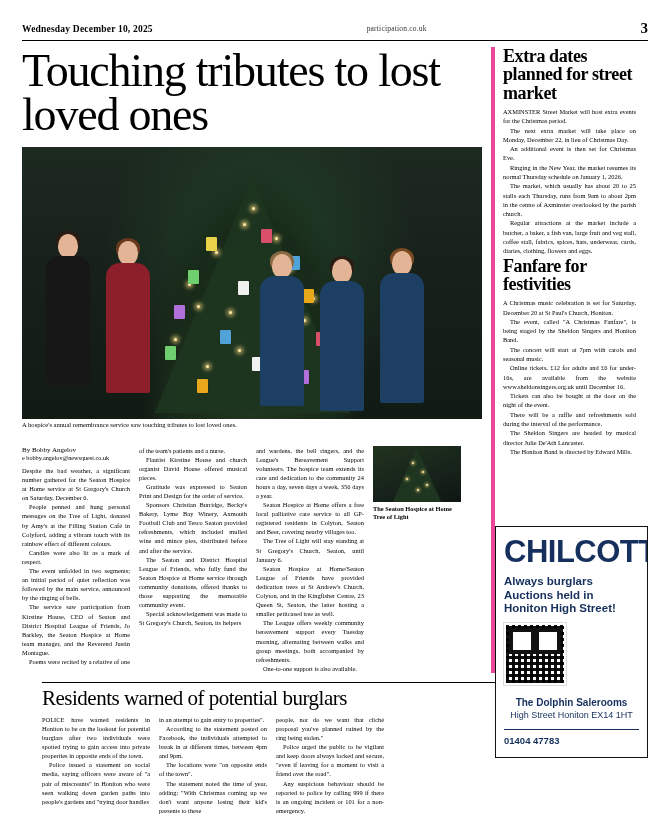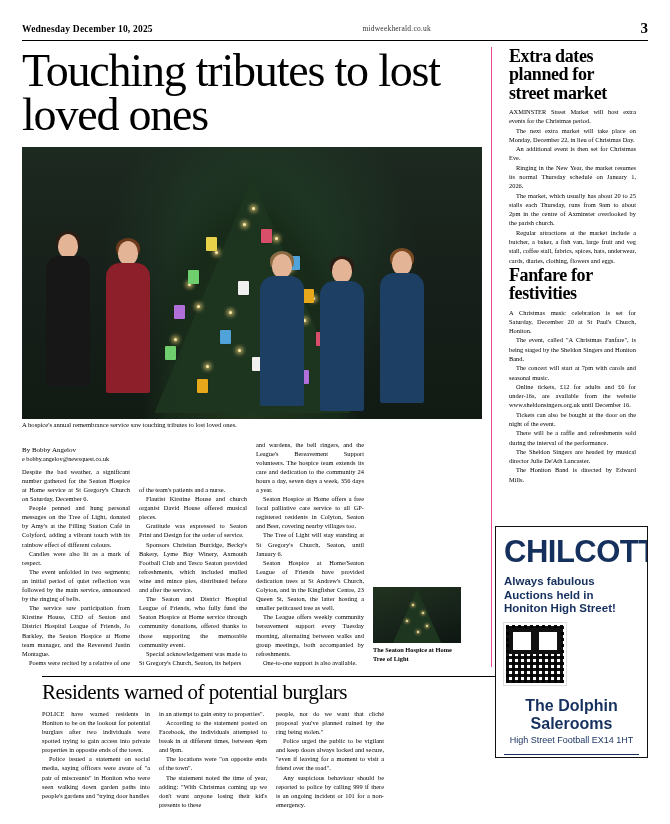--- a/index.html
+++ b/index.html
@@ -45,22 +45,22 @@
   }
 
   
   .body-grid {
     display: flex;
     gap: 9px;
   }
   .left-col { width: 460px; }
   .right-col {
     width: 145px;
-    border-left: 1px solid #ec4899;
-    padding-left: 17px;
+    border-left: 4px solid #ec4899;
+    padding-left: 8px;
   }
 
   
   h1.headline {
     font-family: "Liberation Serif", serif;
     font-weight: normal;
     font-size: 46px;
     line-height: 0.96;
     letter-spacing: -1.2px;
     margin: 2px 0 10px 0;
@@ -157,22 +157,21 @@
     font-size: 6.6px;
     line-height: 1.25;
     margin-top: 2px;
     color: #000;
   }
 
   
   .story {
     display: flex;
     gap: 9px;
-    margin-top: 10px;
-    align-items: flex-end;
+    margin-top: 16px;
   }
   .story .col { width: 108px; }
   .story p {
     margin: 0 0 0 0;
     font-size: 6.4px;
     line-height: 1.42;
     text-align: justify;
     text-indent: 7px;
   }
   .story p.first { text-indent: 0; }
@@ -310,21 +309,21 @@
     background:#fff;
   }
   .qr:before { top:3px; left:3px; }
   .qr:after  { top:3px; right:3px; }
   .ad-venue {
     margin-top: 12px;
     text-align: center;
     font-family: "Liberation Sans", sans-serif;
     color: #16305e;
   }
-  .ad-venue .name { font-weight: bold; font-size: 16px; }
+  .ad-venue .name { font-weight: bold; font-size: 10px; }
   .ad-venue .addr { font-size: 9px; margin-top: 2px; }
   .ad-foot {
     margin-top: 9px;
     display: flex;
     justify-content: space-between;
     align-items: center;
     font-family: "Liberation Sans", sans-serif;
     font-weight: bold;
     color: #16305e;
     font-size: 9.5px;
@@ -359,21 +358,21 @@
   }
   .bottom-cols p.first { text-indent: 0; }
 </style>
 </head>
 <body>
 
 <div class="page">
 
   <div class="masthead">
     <div class="date">Wednesday December 10, 2025</div>
-    <div class="site">midweekherald.co.uk</div>
+    <div class="site">participation.co.uk</div>
     <div class="pageno">3</div>
   </div>
 
   <div class="body-grid">
 
     <div class="left-col">
 
       <h1 class="headline">Touching tributes to lost loved ones</h1>
 
       <div class="photo">
@@ -504,27 +503,27 @@
       <p>The Sheldon Singers are headed by musical director Julie De'Ath Lancaster.</p>
       <p>The Honiton Band is directed by Edward Mills.</p>
     </div>
   </div>
 
   <div class="advert" style="position:absolute; right:22px; top:518px; width:153px;">
     <div class="chilcotts-logo">
       <span class="chilcotts-word">CHILCOTTS</span>
       <span class="chilcotts-mark"></span>
     </div>
-    <div class="ad-tag">Always fabulous Auctions held in Honiton High Street!</div>
+    <div class="ad-tag">Always burglars Auctions held in Honiton High Street!</div>
     <div class="ad-split">
       <div class="qr"></div>
     </div>
     <div class="ad-venue">
       <div class="name">The Dolphin Salerooms</div>
-      <div class="addr">High Street Football EX14 1HT</div>
+      <div class="addr">High Street Honiton EX14 1HT</div>
     </div>
     <div class="ad-foot">
 
       <span>01404 47783</span>
     </div>
   </div>
 
   <div class="bottom" style="width:460px;margin-left:20px;">
     <h2 class="sub-headline">Residents warned of potential burglars</h2>
     <div class="bottom-cols">

